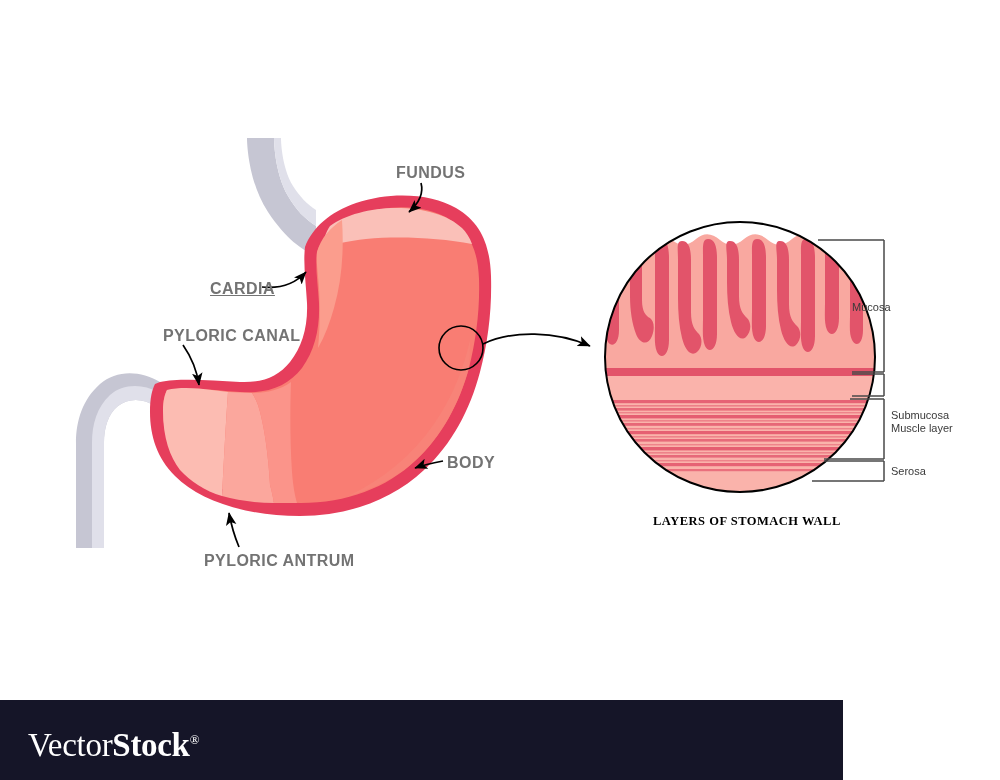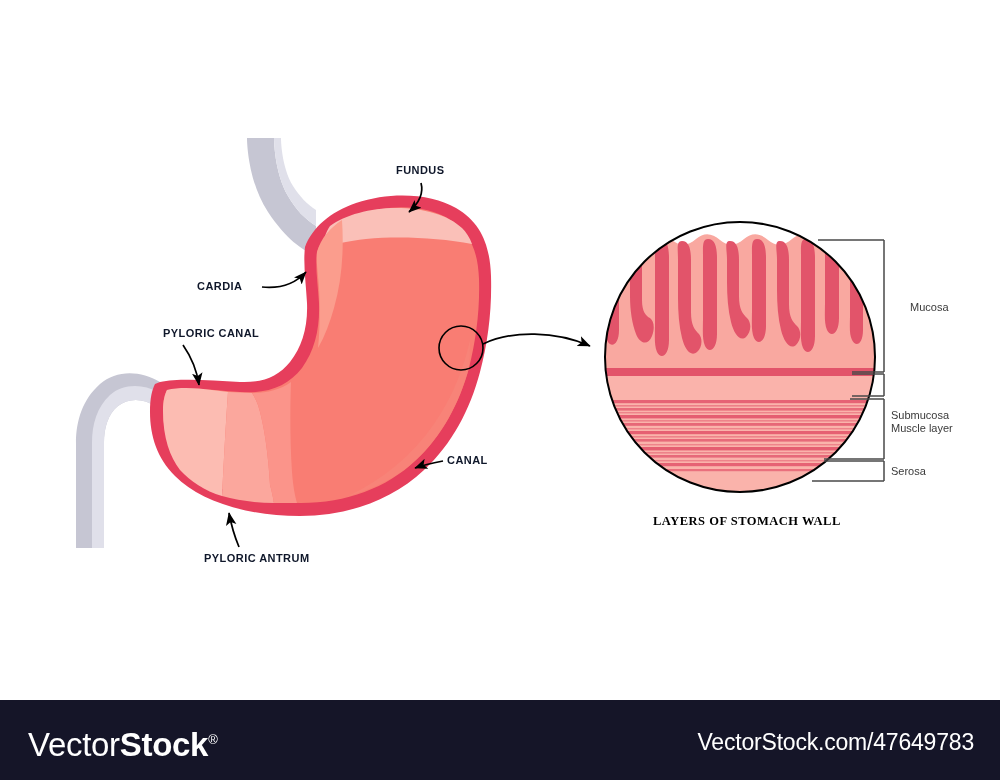--- a/index.html
+++ b/index.html
@@ -17,22 +17,23 @@
   }
   #canvas {
     position: absolute;
     left: 0; top: 0;
     width: 1000px; height: 700px;
   }
   
   #footer {
     position: absolute;
     left: 0; top: 700px;
-    width: 1000px; height: 80px;
+    width: 843px; height: 80px;
     background: #151528;
+    font-family: Liberation Serif, serif;
   }
   #logo {
     position: absolute;
     left: 28px; top: 21px;
     font-size: 33px;
     line-height: 38px;
     color: #ffffff;
     white-space: nowrap;
     letter-spacing: -0.3px;
   }
@@ -48,49 +49,49 @@
     right: 26px; top: 29px;
     font-size: 23px;
     line-height: 26px;
     color: #ffffff;
     white-space: nowrap;
     letter-spacing: -0.2px;
   }
   
   .lbl {
     position: absolute;
-    font-size: 11px;
+    font-size: 16px;
     font-weight: 700;
-    color: #0f172a;
+    color: #737373;
     letter-spacing: 0.45px;
     white-space: nowrap;
   }
   .lbl-fundus   { left: 396px; top: 164px; }
-  .lbl-cardia   { left: 197px; top: 280px; }
+  .lbl-cardia   { left: 210px; top: 280px; text-decoration: underline; }
   .lbl-pcanal   { left: 140px; top: 327px; margin-left: 23px; }
   .lbl-body     { left: 447px; top: 454px; }
   .lbl-pantrum  { left: 176px; top: 552px; padding-left: 28px; }
   .lbl-inset {
     position: absolute;
     left: 653px; top: 514px;
     font-size: 12.5px;
     font-weight: 700;
     color: #000000;
     letter-spacing: 0.5px;
     white-space: nowrap;
     font-family: Liberation Serif, serif;
   }
   .layer-lbl {
     position: absolute;
     font-size: 11px;
     font-weight: 400;
     color: #3a3a3a;
     white-space: nowrap;
   }
-  .ll-mucosa    { left: 910px; top: 301px; }
+  .ll-mucosa    { left: 852px; top: 301px; }
   .ll-submucosa { left: 891px; top: 379px; margin-top: 30px; }
   .ll-muscle    { left: 891px; top: 422px; }
   .ll-serosa    { left: 891px; top: 465px; }
 </style>
 </head>
 <body>
 
 <div id="stage">
 
   <svg id="canvas" viewBox="0 0 1000 700">
@@ -301,30 +302,29 @@
         <path d="M850,399 L884,399 M884,399 L884,459 M884,459 L824,459"></path>
 
         <path d="M824,461 L884,461 M884,461 L884,481 M884,481 L812,481"></path>
       </g>
     </g>
   </svg>
 
   <div class="lbl lbl-fundus">FUNDUS</div>
   <div class="lbl lbl-cardia">CARDIA</div>
   <div class="lbl lbl-pcanal">PYLORIC CANAL</div>
-  <div class="lbl lbl-body">CANAL</div>
+  <div class="lbl lbl-body">BODY</div>
   <div class="lbl lbl-pantrum">PYLORIC ANTRUM</div>
 
   <div class="lbl-inset">LAYERS OF STOMACH WALL</div>
 
   <div class="layer-lbl ll-mucosa">Mucosa</div>
   <div class="layer-lbl ll-submucosa">Submucosa</div>
   <div class="layer-lbl ll-muscle">Muscle layer</div>
   <div class="layer-lbl ll-serosa">Serosa</div>
 
   <div id="footer">
     <div id="logo">
       <span class="lite">Vector</span><span class="bold">Stock</span><span class="reg">®</span>
     </div>
-    <div id="url">VectorStock.com/47649783</div>
   </div>
 
 </div>
 
 </body></html>

